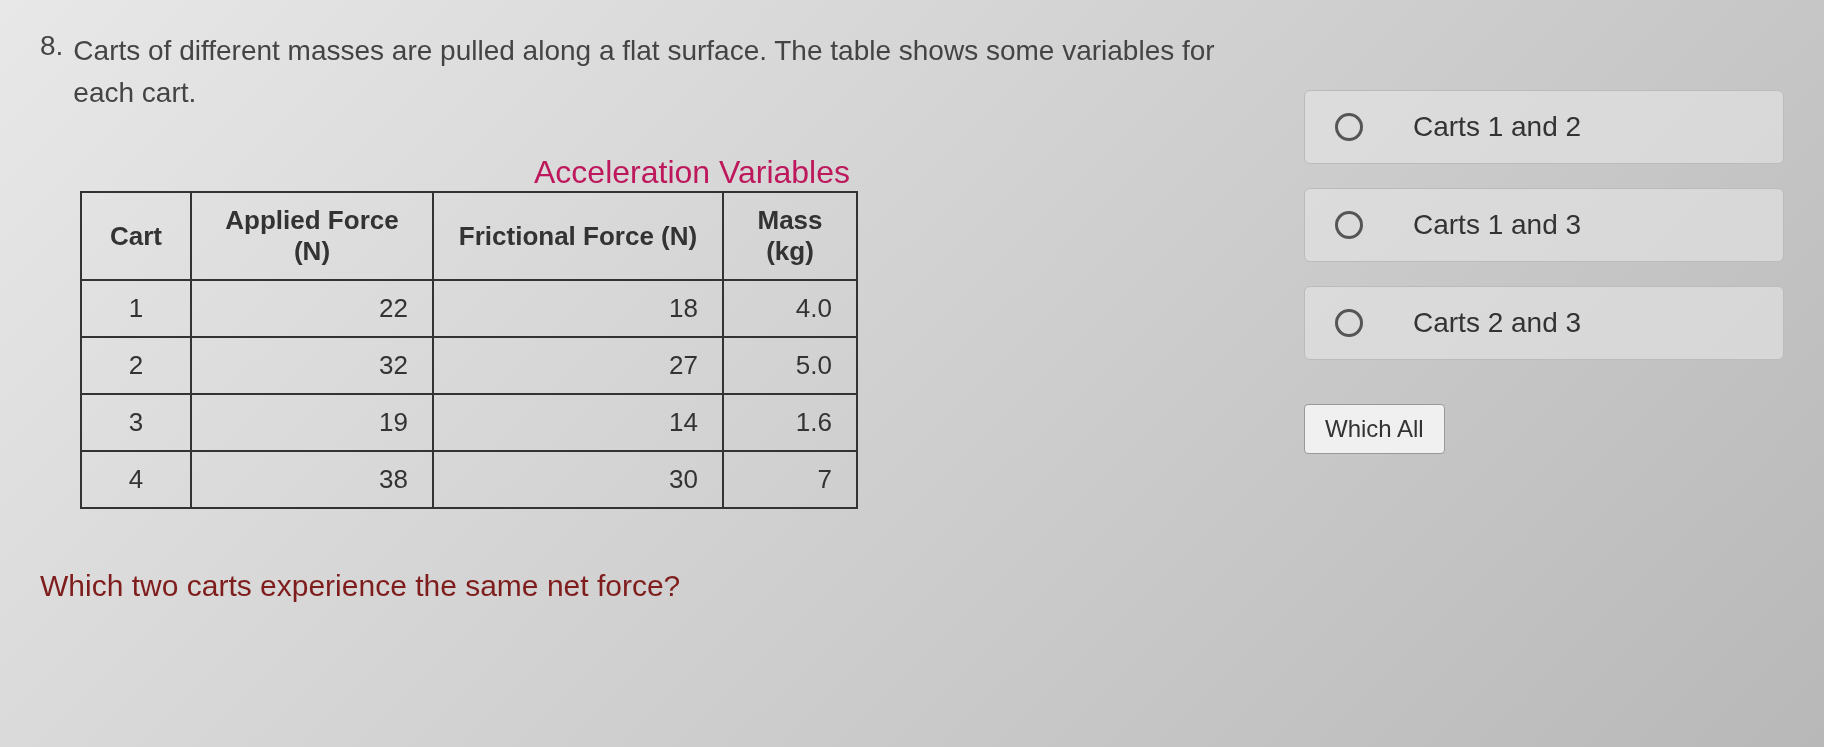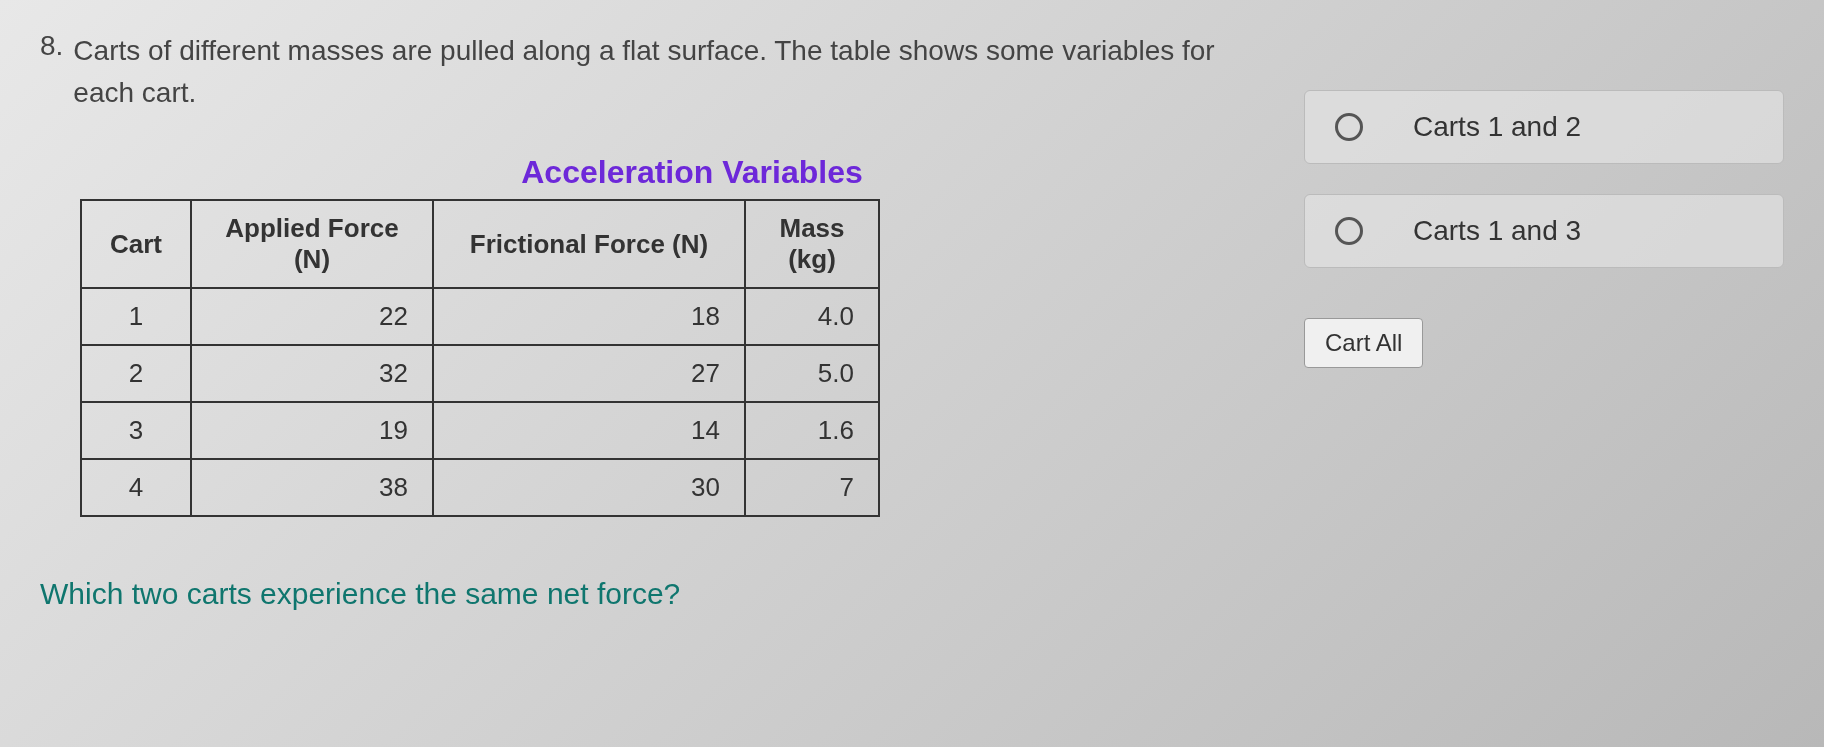--- a/index.html
+++ b/index.html
@@ -34,24 +34,24 @@
       color: #444;
       margin-right: 10px;
     }
     .question-text {
       font-size: 28px;
       color: #444;
       line-height: 1.5;
     }
     .table-title {
       font-size: 32px;
-      font-weight: bold;
+      font-weight: normal;
       text-align: center;
-      margin-bottom: 8px;
-      color: #6d28d9;
+      margin-bottom: 0;
+      color: #be185d;
       padding-left: 120px;
     }
     .data-table {
       border-collapse: collapse;
       margin-left: 40px;
       background: transparent;
     }
     .data-table th,
     .data-table td {
       border: 2px solid #333;
@@ -64,34 +64,34 @@
       text-align: center;
     }
     .data-table td {
       text-align: right;
     }
     .data-table td:first-child {
       text-align: center;
     }
     .col-cart { width: 110px; }
     .col-applied { width: 242px; }
-    .col-friction { width: 312px; }
+    .col-friction { width: 290px; }
     .col-mass { width: 134px; }
     .question-prompt {
       font-size: 30px;
-      color: #0f766e;
+      color: #7f1d1d;
       margin-top: 60px;
       margin-left: 0;
     }
     .answer-options {
       width: 480px;
       padding-top: 60px;
       display: flex;
       flex-direction: column;
-      gap: 30px;
+      gap: 24px;
     }
     .answer-option {
       display: flex;
       align-items: center;
       background: rgba(230,230,230,0.6);
       border: 1px solid #bbb;
       border-radius: 6px;
       padding: 20px 30px;
       cursor: pointer;
     }
@@ -174,15 +174,19 @@
 
   <div class="answer-options">
     <div class="answer-option">
       <span class="radio-circle"></span>
       <span class="answer-label">Carts 1 and 2</span>
     </div>
     <div class="answer-option">
       <span class="radio-circle"></span>
       <span class="answer-label">Carts 1 and 3</span>
     </div>
-    <button class="clear-all-btn">Cart All</button>
+    <div class="answer-option">
+      <span class="radio-circle"></span>
+      <span class="answer-label">Carts 2 and 3</span>
+    </div>
+    <button class="clear-all-btn">Which All</button>
   </div>
 </div>
 
 </body></html>

